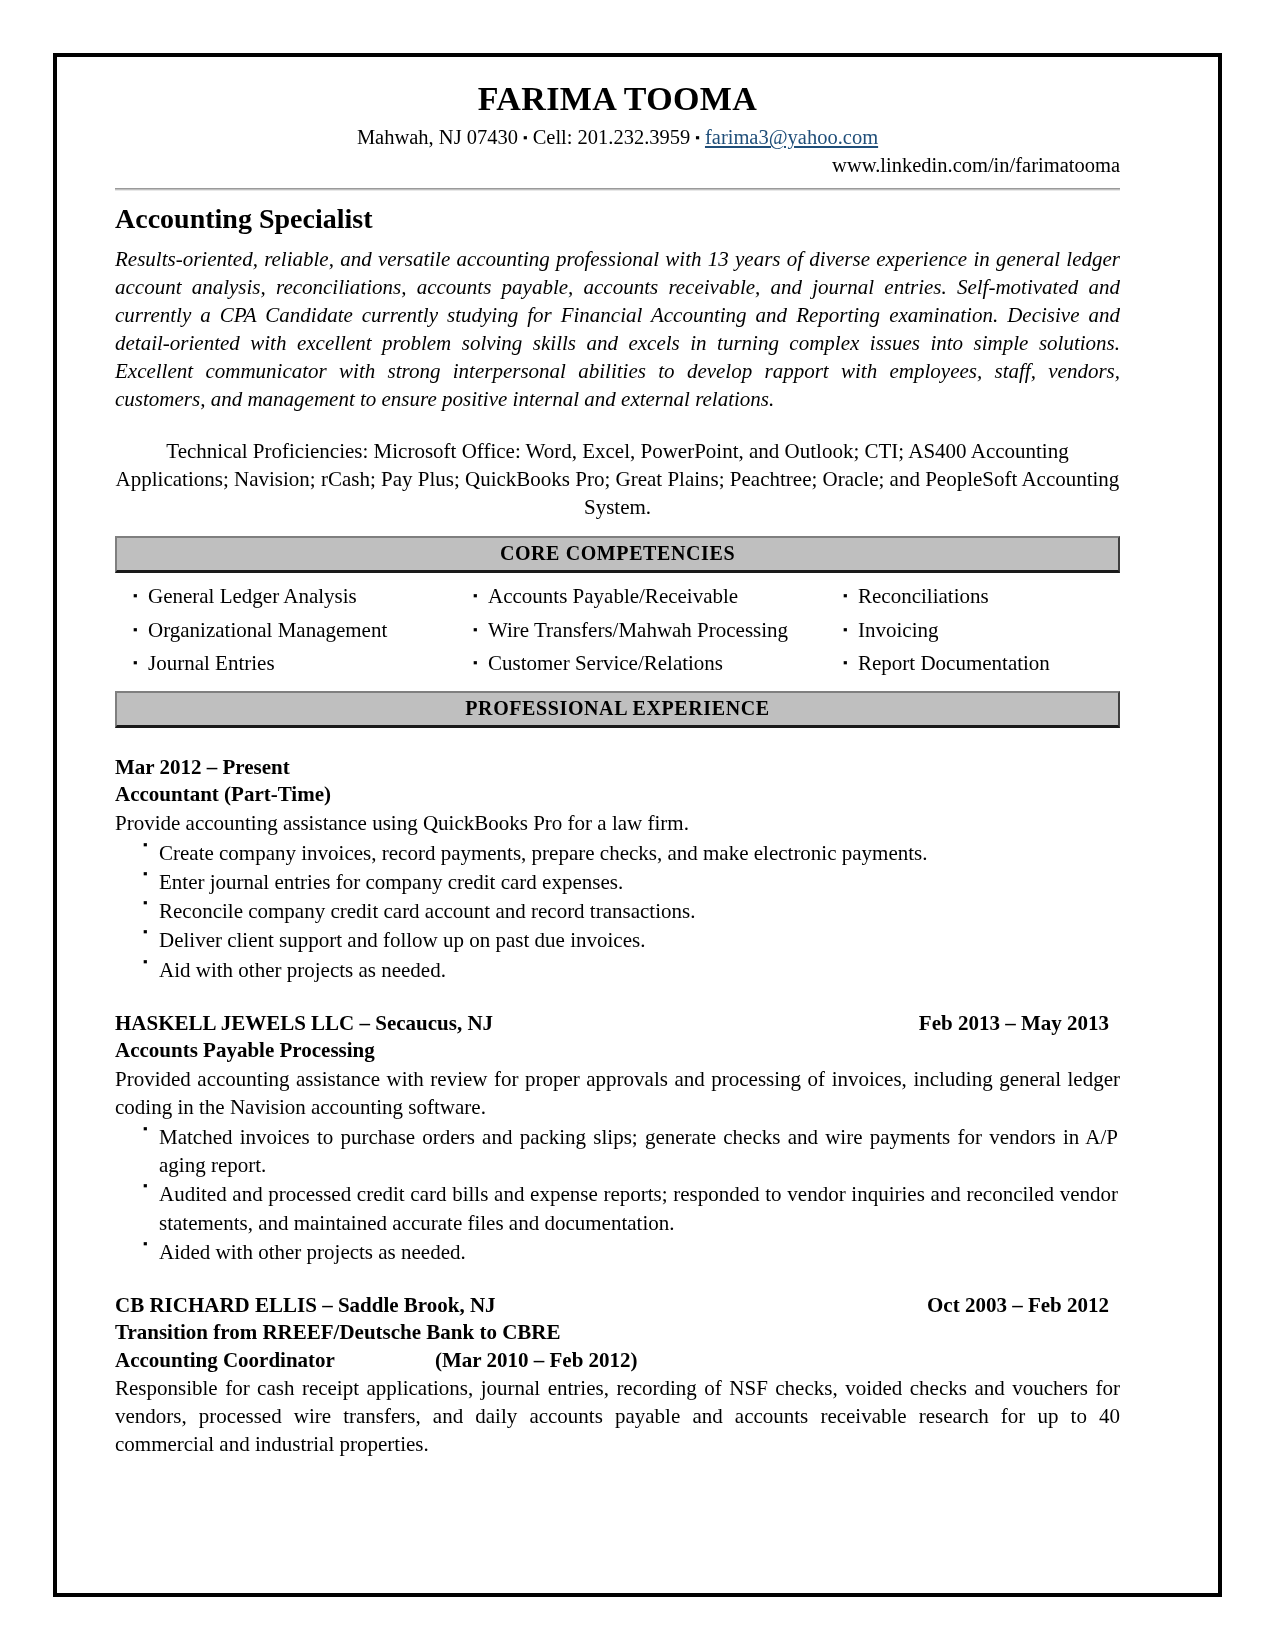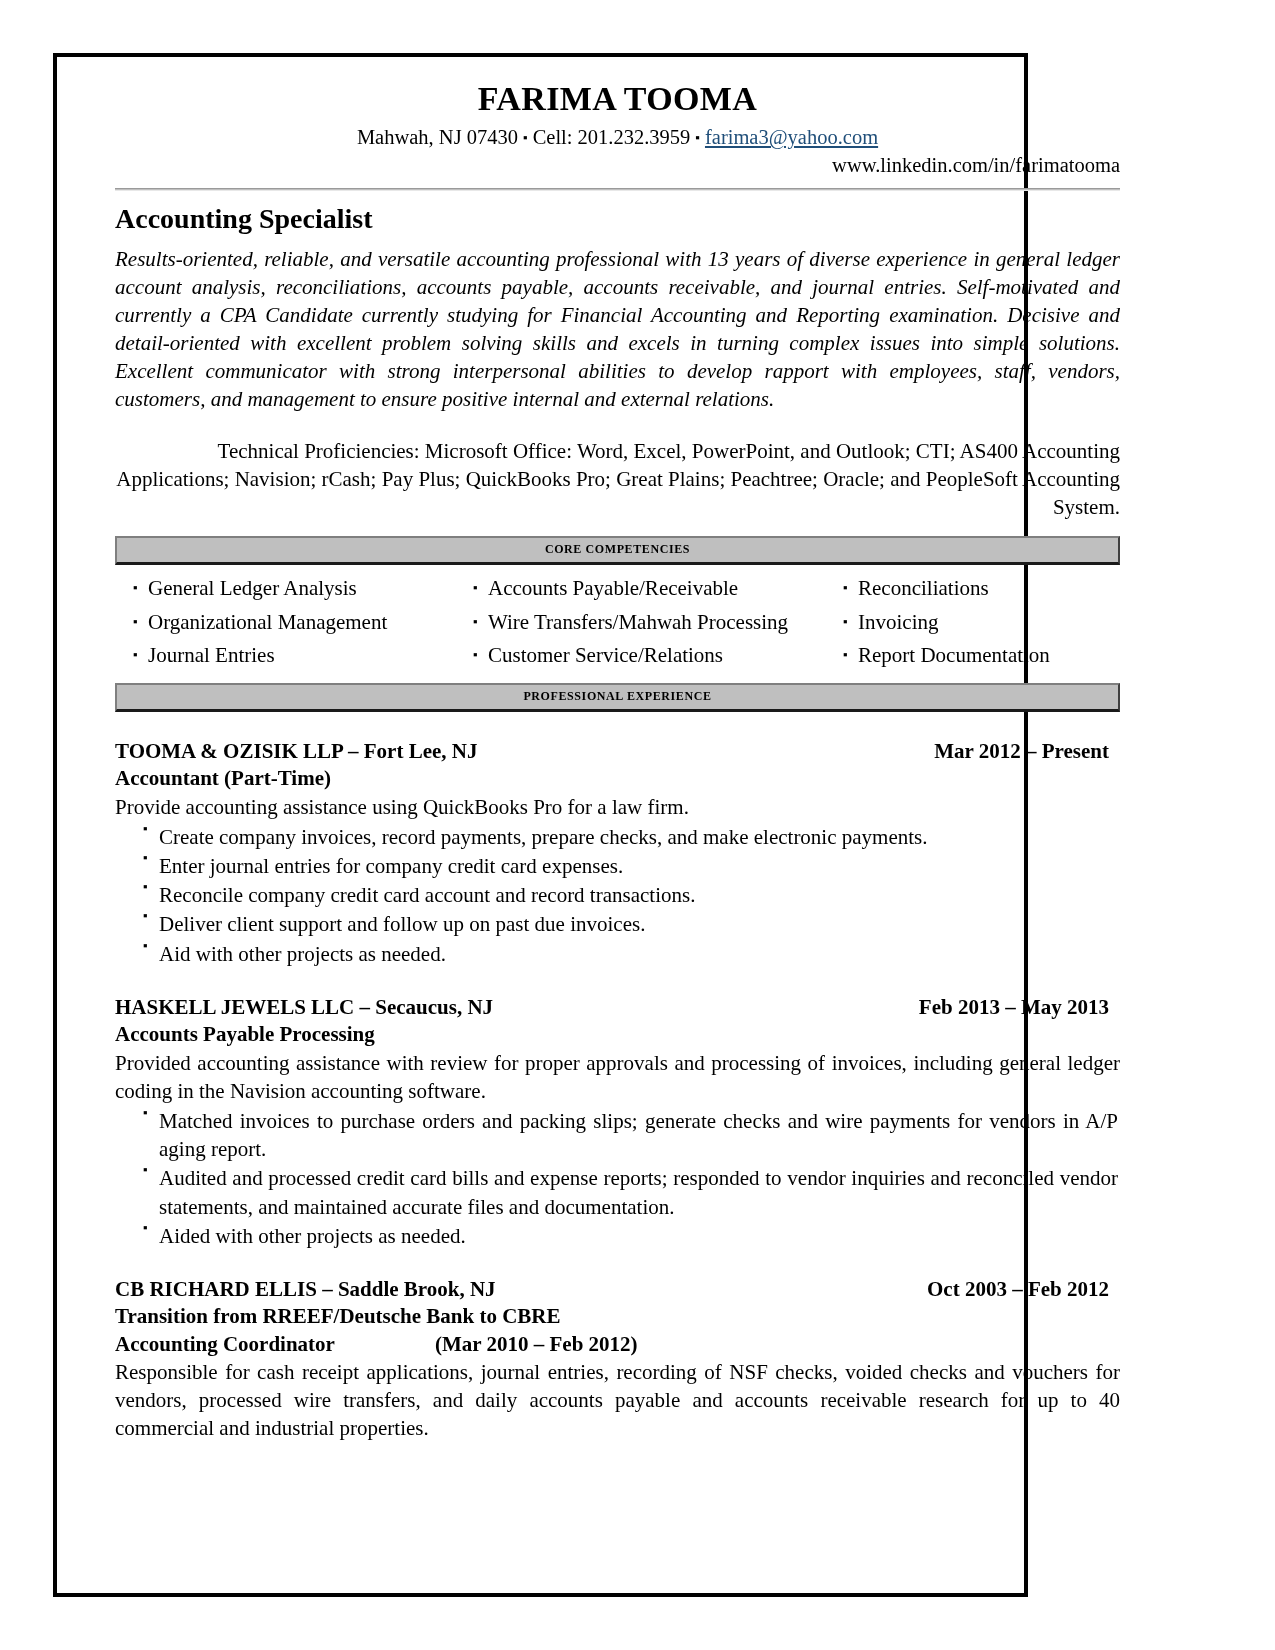--- a/index.html
+++ b/index.html
@@ -12,21 +12,21 @@
     height: 1650px;
     font-family: "Liberation Serif", "DejaVu Serif", serif;
     color: #000000;
     overflow: hidden;
   }
 
   .page {
     position: absolute;
     left: 53px;
     top: 53px;
-    width: 975px;
+    width: 1169px;
     height: 1544px;
     border: 4px solid #000000;
     box-sizing: border-box;
     background: #ffffff;
   }
 
   .inner {
     position: absolute;
     left: 58px;
     top: 8px;
@@ -83,34 +83,34 @@
   .para {
     font-size: 21px;
     line-height: 1.335;
     text-align: justify;
     margin-top: 9px;
     font-style: italic;
   }
   .tech-para {
     font-size: 21px;
     line-height: 1.335;
-    text-align: right;
+    text-align: center;
     margin-top: 24px;
   }
 
   
   .section-bar {
     margin-top: 15px;
     background: #bfbfbf;
     border-top: 2px solid #7f7f7f;
     border-left: 2px solid #7f7f7f;
     border-right: 2px solid #404040;
     border-bottom: 3px solid #1a1a1a;
     text-align: center;
-    font-size: 12px;
+    font-size: 20px;
     font-weight: bold;
     letter-spacing: 0.6px;
     padding: 4px 0 5px 0;
     box-sizing: border-box;
   }
 
   
   .comp-grid {
     margin-top: 10px;
     display: grid;
@@ -254,21 +254,20 @@
       <div class="comp-item">
         <span class="comp-bullet">▪</span>
         <span>Report Documentation</span>
       </div>
     </div>
 
     <div class="section-bar">PROFESSIONAL EXPERIENCE</div>
 
     <div class="job">
       <div class="job-firstline">
-        <span class="job-company">TOOMA &amp; OZISIK LLP – Fort Lee, NJ</span>
         <span class="job-dates">Mar 2012 – Present</span>
       </div>
       <div class="job-role">Accountant (Part-Time)</div>
       <div class="job-desc job-desc-left">Provide accounting assistance using QuickBooks Pro for a law firm.</div>
       <div class="bullets">
         <div class="bullet-row">
           <span class="bullet-mark">▪</span>
           <span class="bullet-text nowrapjust">Create company invoices, record payments, prepare checks, and make electronic payments.</span>
         </div>
         <div class="bullet-row">

